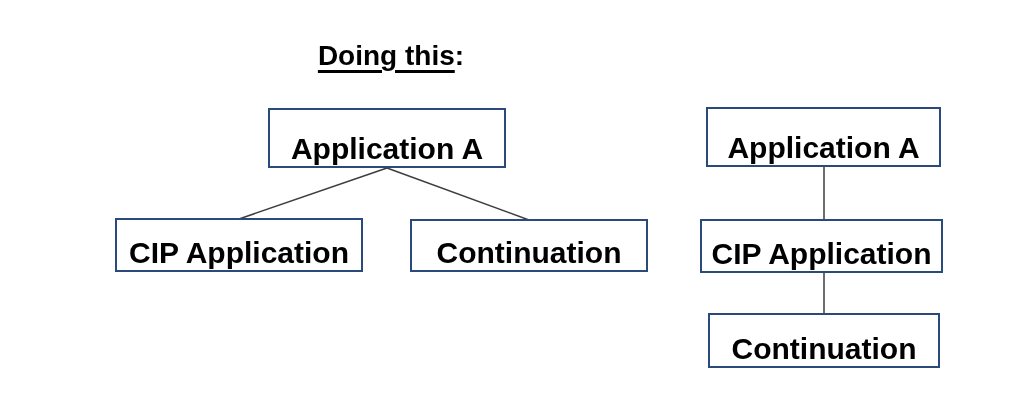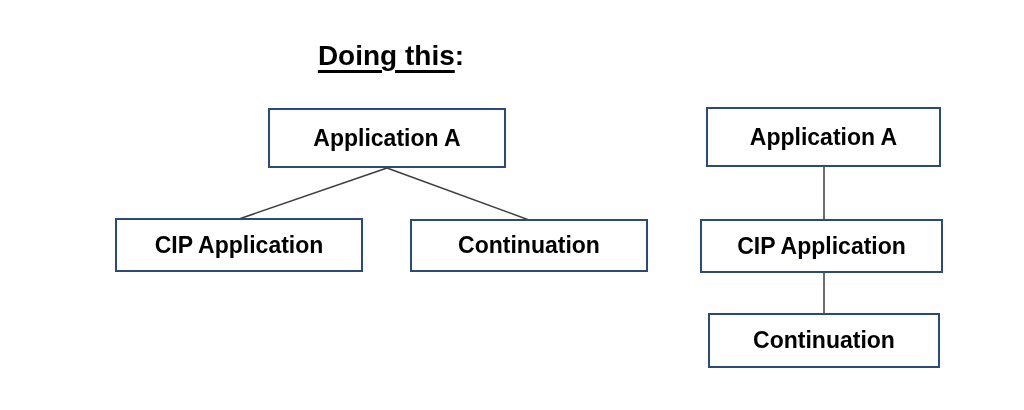--- a/index.html
+++ b/index.html
@@ -40,23 +40,23 @@
     text-underline-offset:5px;
   }
   #title-left{left:266px;}
   #title-right{left:705px;}
   .node{
     position:absolute;
     box-sizing:border-box;
     background:#ffffff;
     border:2px solid var(--box-border);
     display:flex;
-    align-items:center;
+    align-items:flex-end;
     justify-content:center;
-    font-size:23px;
+    font-size:30px;
     font-weight:700;
     color:var(--text);
     white-space:nowrap;
   }
   
   #nL-root {left:268px;top:108px;width:238px;height:60px;}
   #nL-cip  {left:115px;top:218px;width:248px;height:54px;}
   #nL-cont {left:410px;top:219px;width:238px;height:53px;}
   
   #nR-root {left:706px;top:107px;width:235px;height:60px;}

